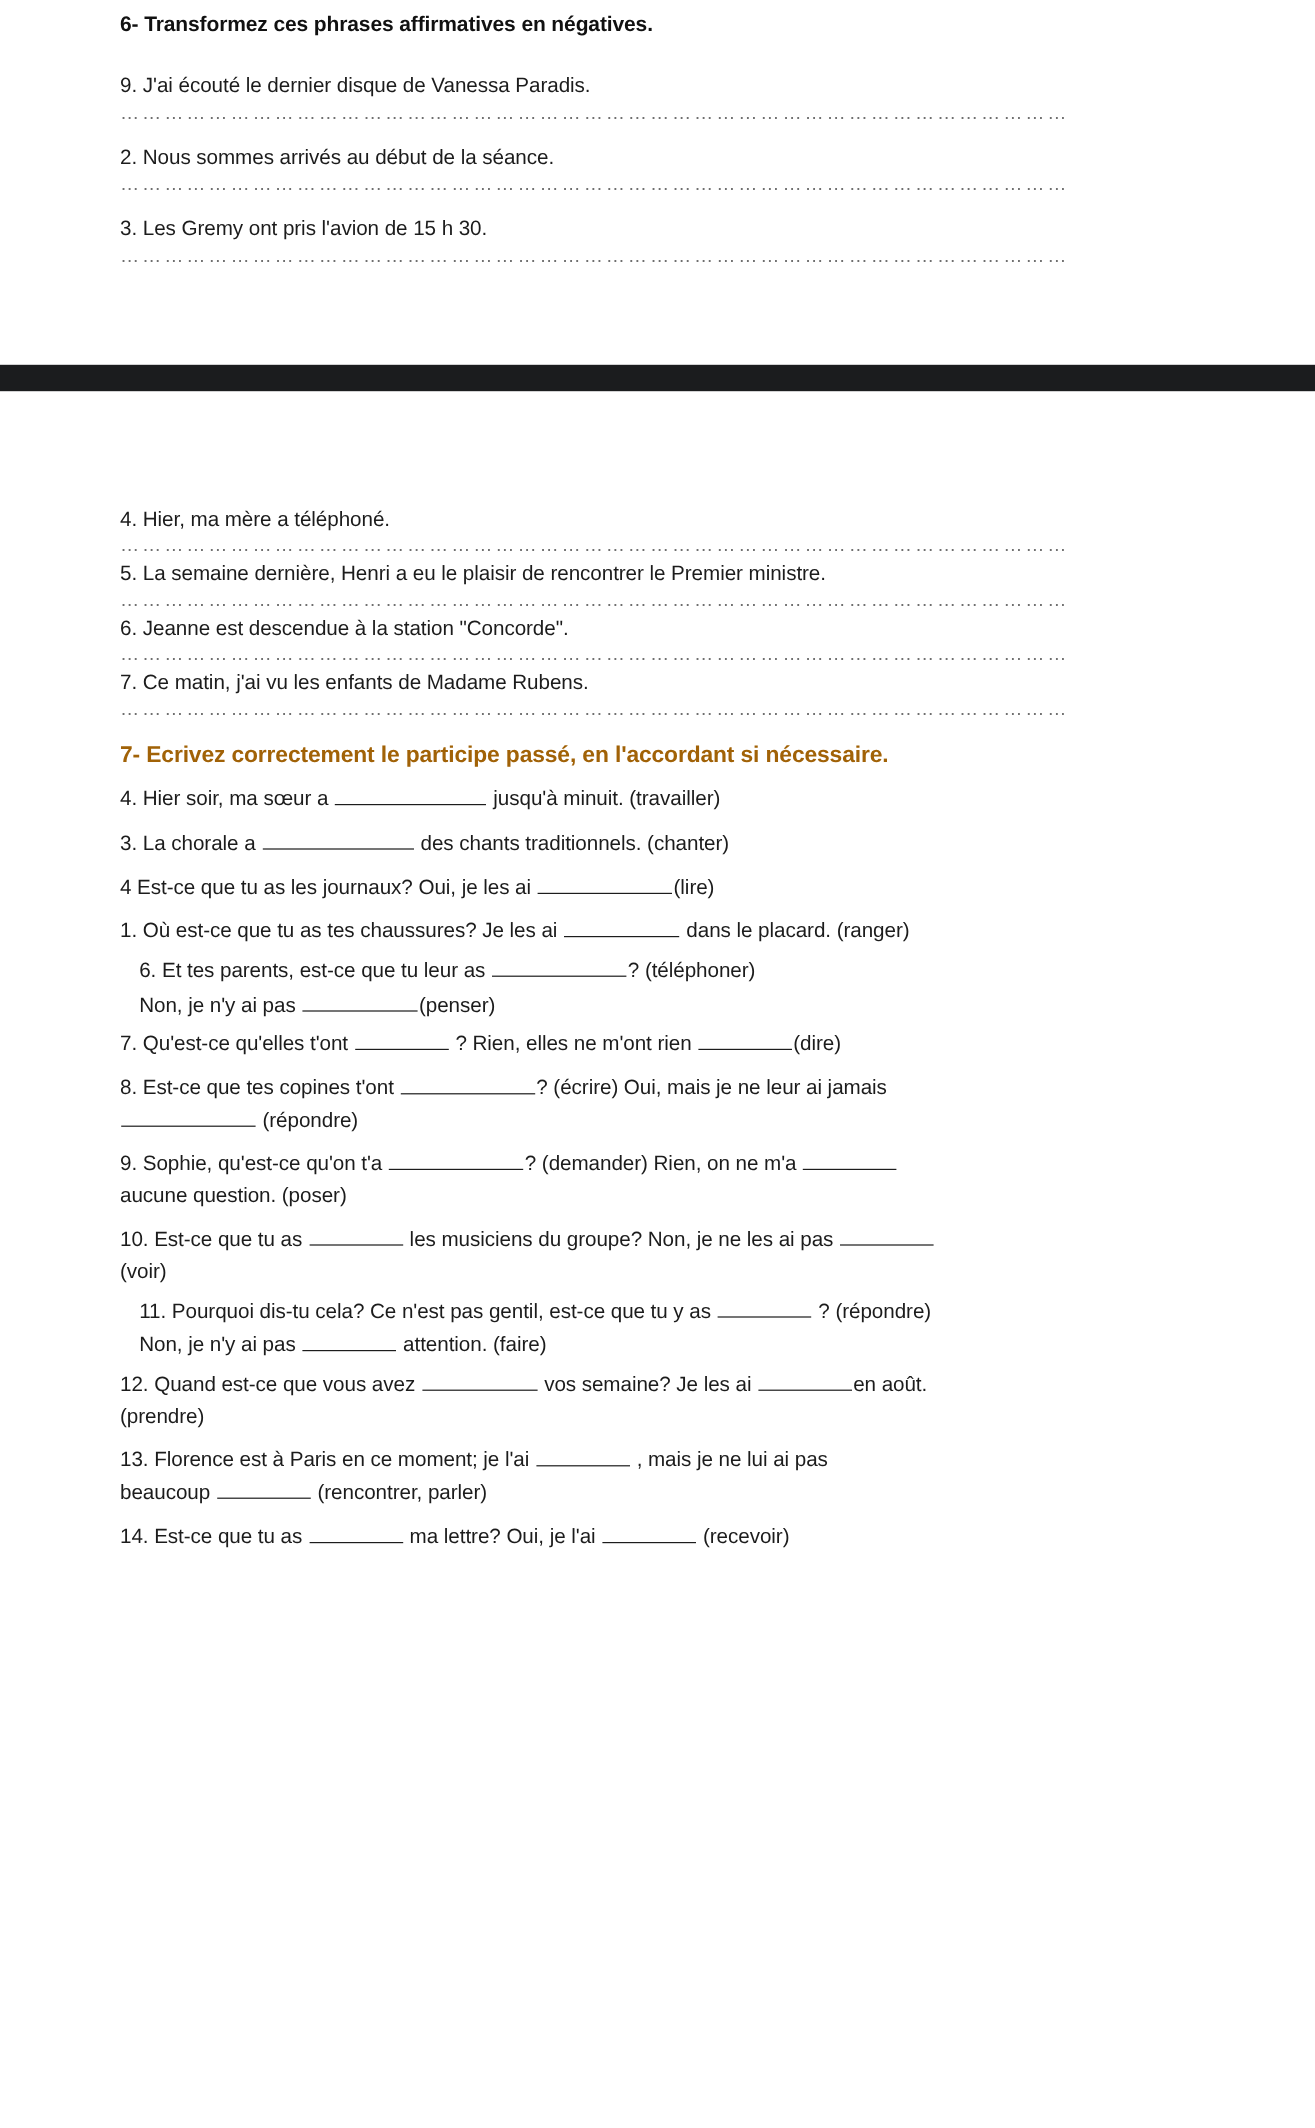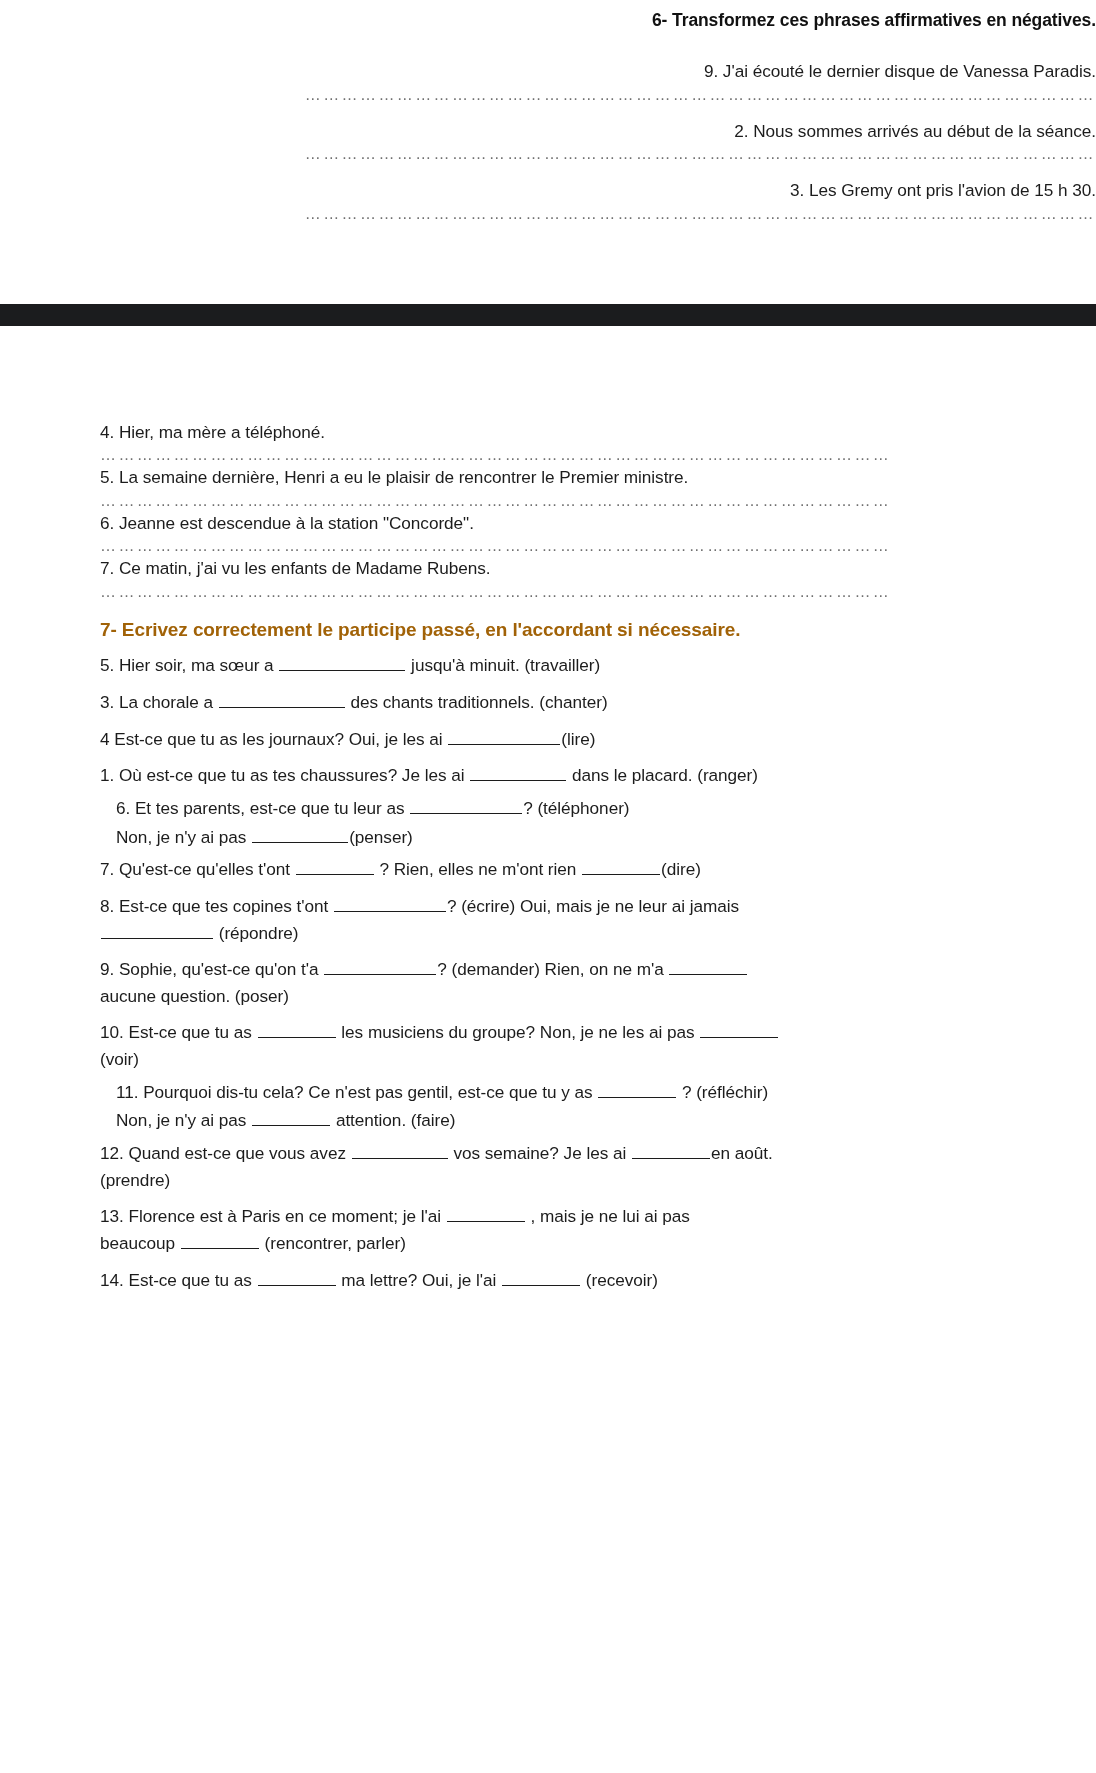--- a/index.html
+++ b/index.html
@@ -17,21 +17,20 @@
     -webkit-font-smoothing: antialiased;
   }
   .page {
     width: 1096px;
     position: relative;
   }
 
   
   .block-top {
     padding: 0 0 0 0;
-    text-align: right;
   }
   .heading {
     font-weight: bold;
     font-size: 17.5px;
     line-height: 1.2;
     color: #111111;
     margin: 0;
     padding: 10px 0 0 100px;
     letter-spacing: -0.1px;
   }
@@ -148,21 +147,21 @@
 
     <p class="q-line">7. Ce matin, j'ai vu les enfants de Madame Rubens.</p>
     <div class="dotline">…………………………………………………………………………………………………………………</div>
   </div>
 
   <div class="ex7">
 
     <p class="ex7-heading">7- Ecrivez correctement le participe passé, en l'accordant si nécessaire.</p>
 
     <p class="ex7-item">
-      <span>5. Hier soir, ma sœur a</span>
+      <span>4. Hier soir, ma sœur a</span>
       <span class="blank b-xl"></span>
       <span>jusqu'à minuit. (travailler)</span>
     </p>
 
 
     <p class="ex7-item">
       <span>3. La chorale a</span>
       <span class="blank b-xl"></span>
       <span>des chants traditionnels. (chanter)</span>
     </p>
@@ -216,21 +215,21 @@
       <span class="blank b-sm"></span>
       <span>les musiciens du groupe? Non, je ne les ai pas</span>
       <span class="blank b-sm"></span>
       <br>
       <span>(voir)</span>
     </p>
 
     <p class="ex7-item tight">
       <span>11. Pourquoi dis-tu cela? Ce n'est pas gentil, est-ce que tu y as</span>
       <span class="blank b-sm"></span>
-      <span>? (réfléchir)</span>
+      <span>? (répondre)</span>
     </p>
 
     <p class="ex7-item tight">
       <span>Non, je n'y ai pas</span>
       <span class="blank b-sm"></span>
       <span>attention. (faire)</span>
     </p>
 
     <p class="ex7-item">
       <span>12. Quand est-ce que vous avez</span>

